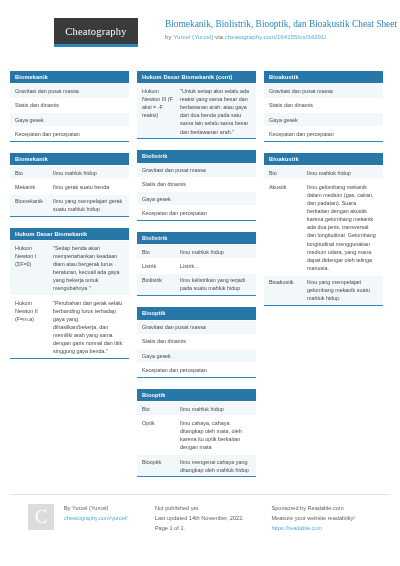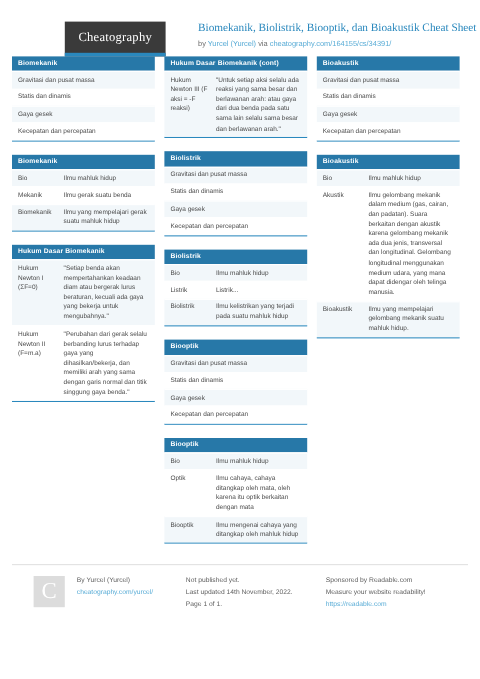--- a/index.html
+++ b/index.html
@@ -6,21 +6,21 @@
   body{
     width:400px;height:566px;
     background:#ffffff;
     font-family:"Liberation Sans",sans-serif;
     color:#3c3c3c;
     overflow:hidden;
   }
   .page{width:400px;height:566px;position:relative;box-sizing:border-box;padding:0 10px;}
 
   
-  .header{display:flex;align-items:flex-start;padding:18px 0 0 0;}
+  .header{display:flex;align-items:flex-start;padding:18px 0 24px 0;}
   .logo{
     width:84px;height:26px;background:#3a3a3a;color:#ffffff;
     border-bottom:3px solid #2a88bd;
     display:flex;align-items:center;justify-content:center;
     font-family:"Liberation Serif",serif;font-size:10.5px;letter-spacing:.2px;
     flex:0 0 auto;margin-left:44px;
   }
   .titlebox{margin-left:27px;padding-top:1px;}
   .sheet-title{
     font-family:"Liberation Serif",serif;

